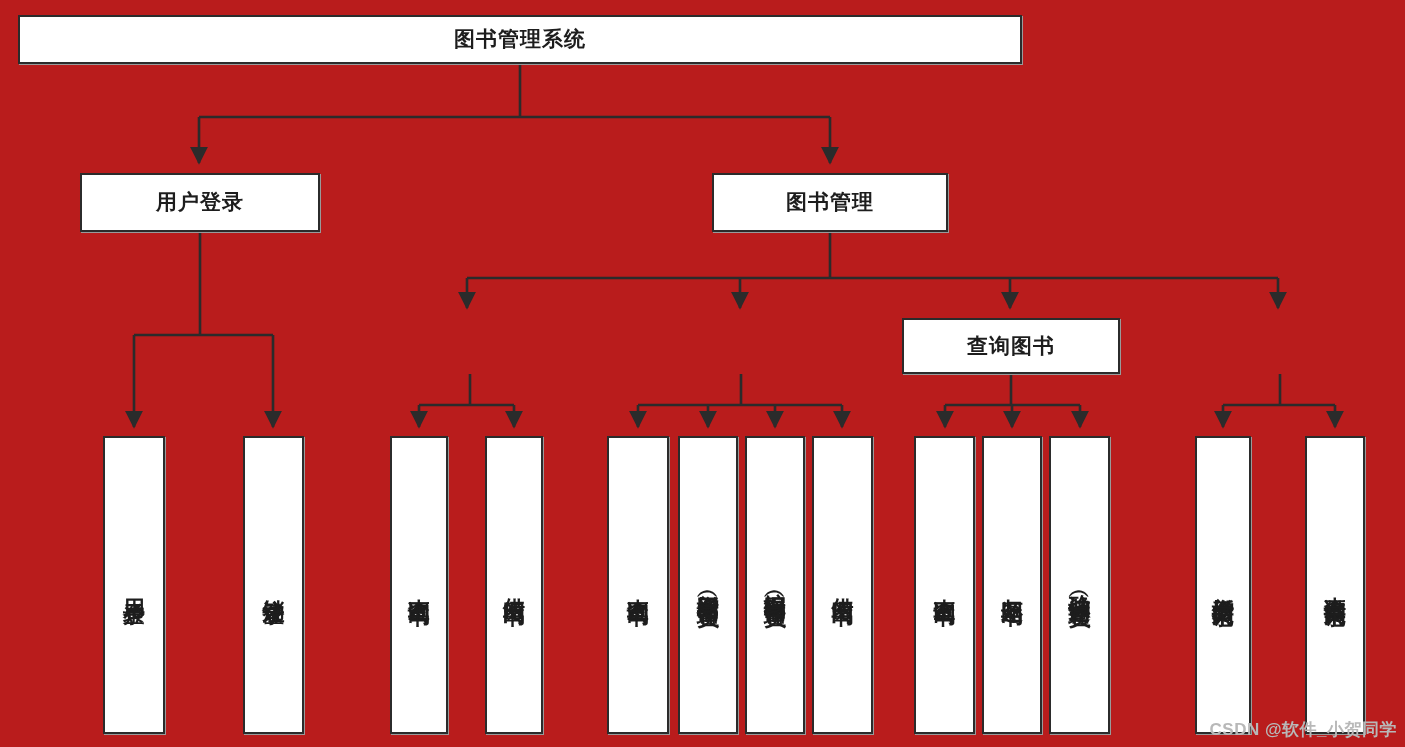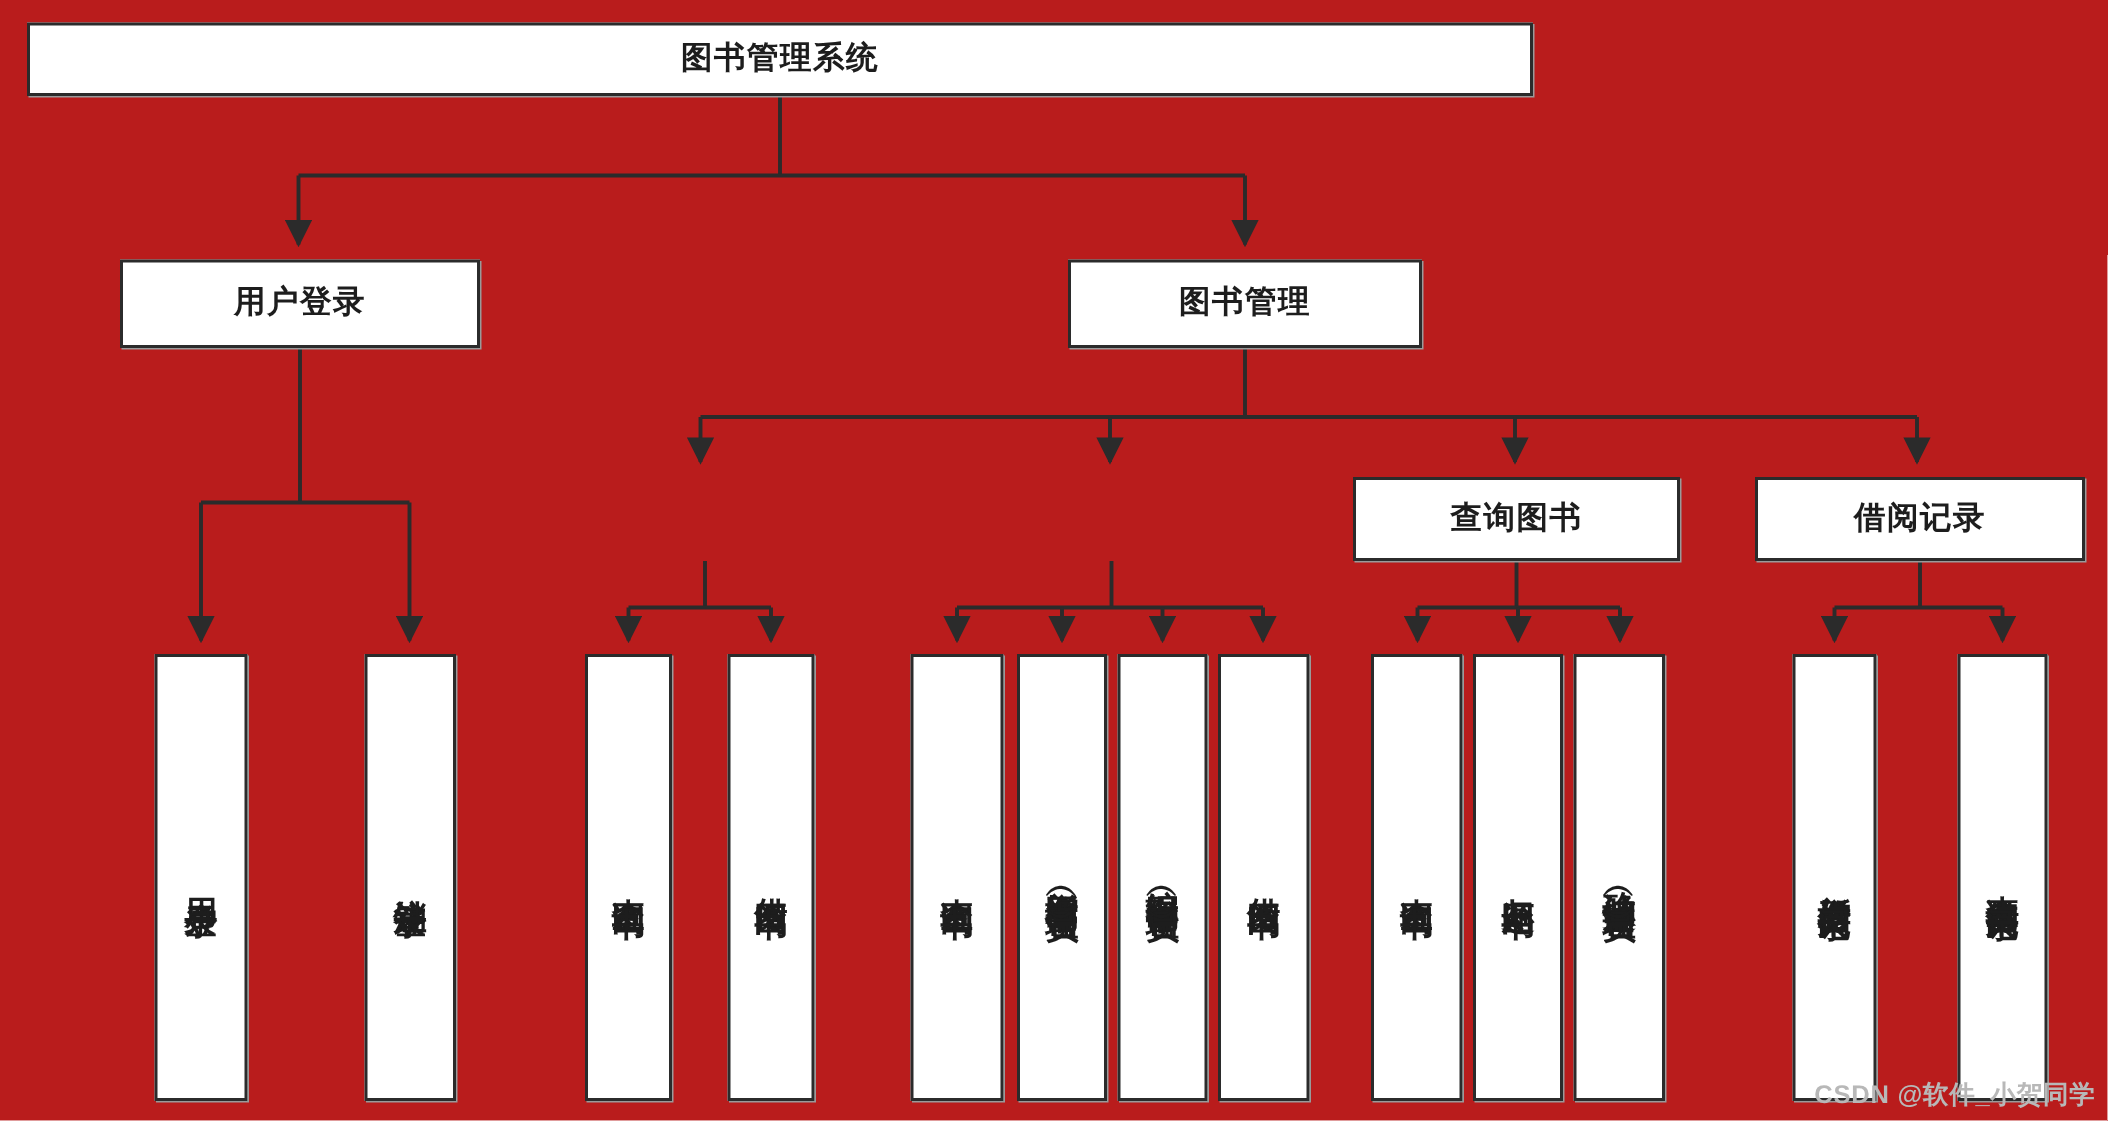--- a/index.html
+++ b/index.html
@@ -132,23 +132,20 @@
   <div class="node" id="node-l1-0" style="left: 80px; top: 173px; width: 240px; height: 59px;">
     <span class="label">用户登录</span>
   </div>
   <div class="node" id="node-l1-1" style="left: 712px; top: 173px; width: 236px; height: 59px;">
     <span class="label">图书管理</span>
   </div>
 
   <div class="node" id="node-l2-2" style="left: 902px; top: 318px; width: 218px; height: 56px;">
     <span class="label">查询图书</span>
   </div>
-  <div class="node" id="node-l2-3" style="left: 1170px; top: 318px; width: 220px; height: 56px;">
-    <span class="label">借阅记录</span>
-  </div>
 
   <div class="node vertical" id="node-leaf-0" style="left: 103px; top: 436px; width: 62px; height: 298px;">
     <span class="label">用户登录</span>
   </div>
   <div class="node vertical" id="node-leaf-1" style="left: 243px; top: 436px; width: 61px; height: 298px;">
     <span class="label">注销登录</span>
   </div>
   <div class="node vertical" id="node-leaf-2" style="left: 390px; top: 436px; width: 58px; height: 298px;">
     <span class="label">查询图书</span>
   </div>

